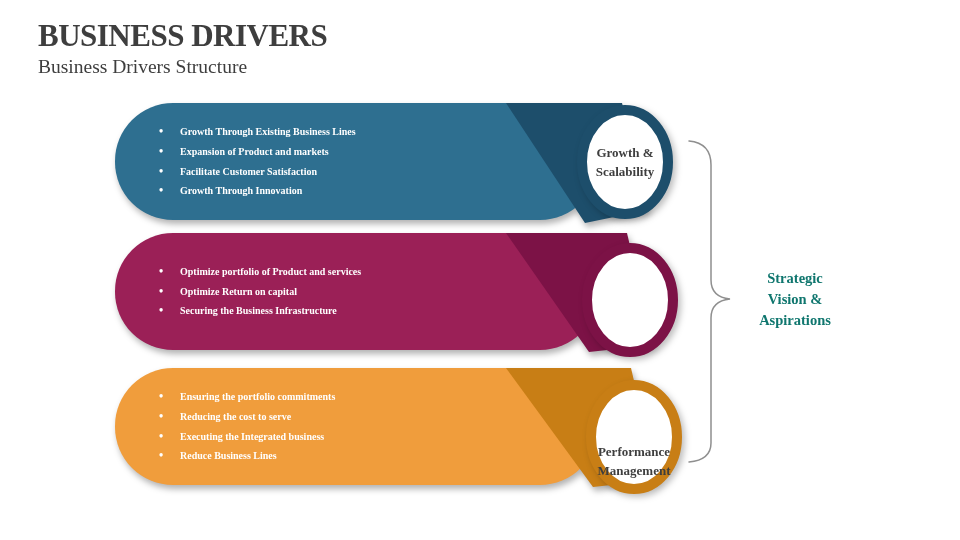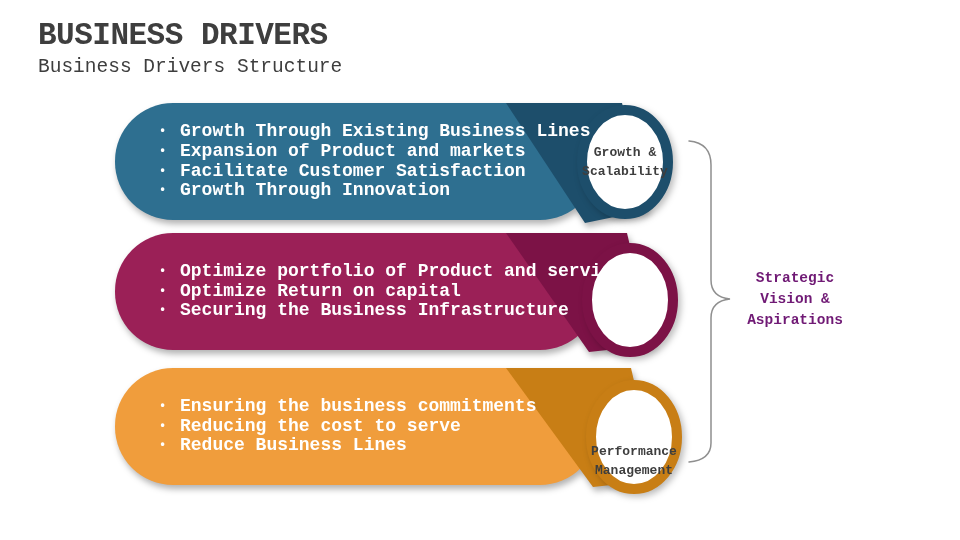--- a/index.html
+++ b/index.html
@@ -1,18 +1,18 @@
 <!DOCTYPE html>
 <html><head>
 <meta charset="utf-8">
 <style>
   html,body { margin:0; padding:0; background:#ffffff; }
   .slide {
     position:relative; width:960px; height:540px; background:#ffffff;
-    font-family:Liberation Mono, monospace; overflow:hidden;
+    font-family:Liberation Serif, serif; overflow:hidden;
   }
   svg.shapes { position:absolute; left:0; top:0; }
   .row-group  { filter: drop-shadow(2px 4px 3px rgba(0,0,0,0.30)); }
   .ring       { filter: drop-shadow(3px 3px 3px rgba(0,0,0,0.25)); }
 
   .slide-title {
     position:absolute; left:38px; top:18px; margin:0;
     font-size:31px; font-weight:700; letter-spacing:-0.5px; color:#3E3E3E;
   }
   .slide-subtitle {
@@ -20,36 +20,36 @@
     font-size:19.5px; font-weight:400; color:#3E3E3E;text-align:center;
   }
 
   ul.bullets {
     position:absolute; left:115px; width:450px; height:117px;
     margin:0; padding:0 0 0 44px; list-style:none; box-sizing:border-box;
     display:flex; flex-direction:column; justify-content:center;
   }
   ul.bullets li {
     position:relative; padding-left:21px;
-    color:#ffffff; font-size:18px; font-weight:600; line-height:19.7px;
+    color:#ffffff; font-size:10px; font-weight:600; line-height:19.7px;
     white-space:nowrap;
   }
   ul.bullets li::before {
     content:"\2022"; position:absolute; left:0; top:0;
     font-size:12px; line-height:19.7px;
   }
 
   .circle-label {
     position:absolute; width:96px; text-align:center;
     font-size:13px; font-weight:700; color:#3E3E3E; line-height:19px;
     white-space:pre-line;
   }
   .aggregate-label {
     position:absolute; left:733px; top:268px; width:124px; text-align:center;
-    font-size:14.5px; font-weight:700; color:#701a75; line-height:21px;
+    font-size:14.5px; font-weight:700; color:#0f766e; line-height:21px;
     white-space:pre-line;
   }
 </style>
 </head>
 <body>
 
 <div class="slide">
 
   <svg class="shapes" width="960" height="540" viewBox="0 0 960 540">
 
@@ -90,22 +90,23 @@
     <li>Growth Through Innovation</li>
   </ul>
 
   <ul class="bullets" style="top:233px">
     <li>Optimize portfolio of Product and services</li>
     <li>Optimize Return on capital</li>
     <li>Securing the Business Infrastructure</li>
   </ul>
 
   <ul class="bullets" style="top:368px">
-    <li>Ensuring the business commitments</li>
+    <li>Ensuring the portfolio commitments</li>
     <li>Reducing the cost to serve</li>
+    <li>Executing the Integrated business</li>
     <li>Reduce Business Lines</li>
   </ul>
 
   <div class="circle-label" style="left:577px; top:143px">Growth &amp;
 Scalability</div>
   <div class="circle-label" style="left:586px; top:442px">Performance
 Management</div>
 
   <div class="aggregate-label">Strategic
 Vision &amp;

